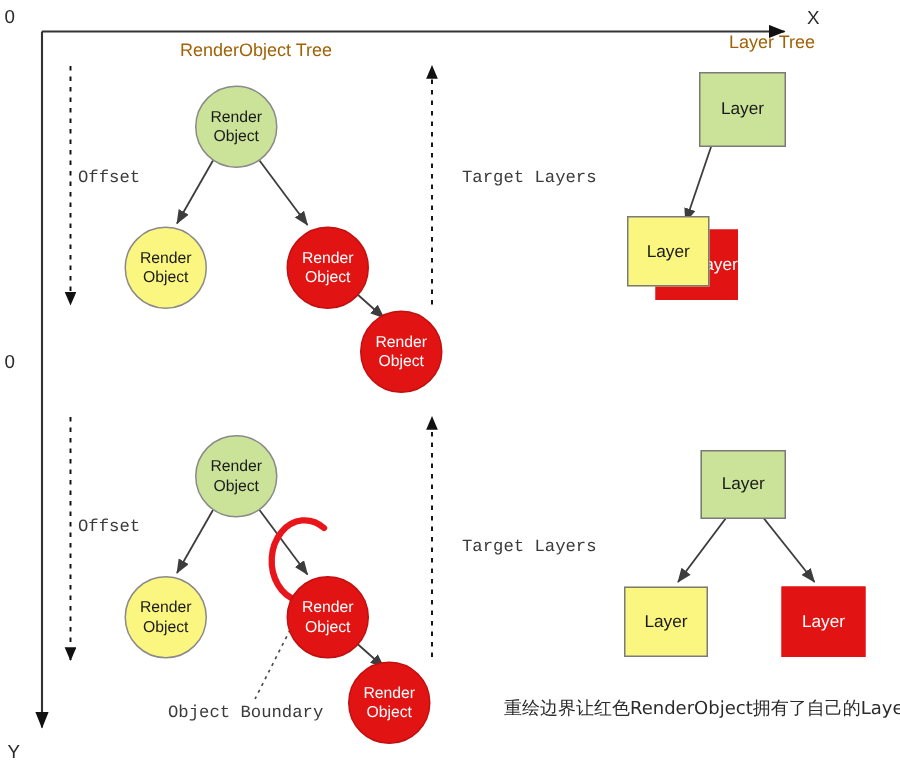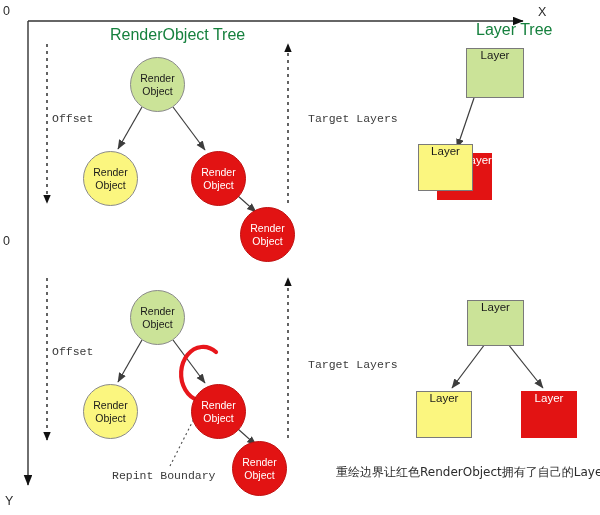--- a/index.html
+++ b/index.html
@@ -53,38 +53,40 @@
   }
   .node.green { background: #cbe398; color: #1a1a1a; }
   .node.yellow { background: #fbf67f; color: #1a1a1a; }
   .node.red { background: #e21313; color: #ffffff; border-color: #c11010; }
   .node span { display: block; }
   .boxnode {
     position: absolute;
     border: 1px solid #7a7a7a;
     box-sizing: border-box;
     display: flex;
+    align-items: center;
     justify-content: center;
     font-size: 11.5px;
   }
   .boxnode.green { background: #cbe398; color: #1a1a1a; }
   .boxnode.yellow { background: #fbf67f; color: #1a1a1a; }
   .boxnode.red { background: #e21313; color: #ffffff; border-color: #e21313; }
   .caption {
     position: absolute;
     color: #2b2b2b;
     font-size: 12px;
     white-space: nowrap;
     font-family: "DejaVu Sans", "Liberation Sans", sans-serif;
   }
   .section-title {
     position: absolute;
-    color: #15803d;
-    font-size: 16px;
-    white-space: nowrap;
+    color: #a16207;
+    font-size: 12px;
+    white-space: nowrap;
+    margin-left: 10px;
   }
 </style>
 </head>
 <body>
 
 <div id="canvas">
 
   <svg id="svg-layer" viewBox="0 0 600 515" xmlns="http://www.w3.org/2000/svg">
     <defs>
       <marker id="arrowSolid" markerWidth="9" markerHeight="9" refX="7.5" refY="3.2" orient="auto" markerUnits="strokeWidth">
@@ -211,21 +213,21 @@
   <div class="node red" style="left:191px; top:384px; width:55px; height:55px; z-index:3;">
     <span>Render</span>
     <span>Object</span>
   </div>
 
   <div class="node red" style="left:232px; top:441px; width:55px; height:55px;">
     <span>Render</span>
     <span>Object</span>
   </div>
 
-  <div class="lbl" style="left:112px; top:470px;">Repint Boundary</div>
+  <div class="lbl" style="left:112px; top:470px;">Object Boundary</div>
 
   <div class="boxnode green" style="left:467px; top:300px; width:57px; height:46px;">
     <span>Layer</span>
   </div>
 
   <div class="boxnode yellow" style="left:416px; top:391px; width:56px; height:47px;">
     <span>Layer</span>
   </div>
 
   <div class="boxnode red" style="left:521px; top:391px; width:56px; height:47px;">

